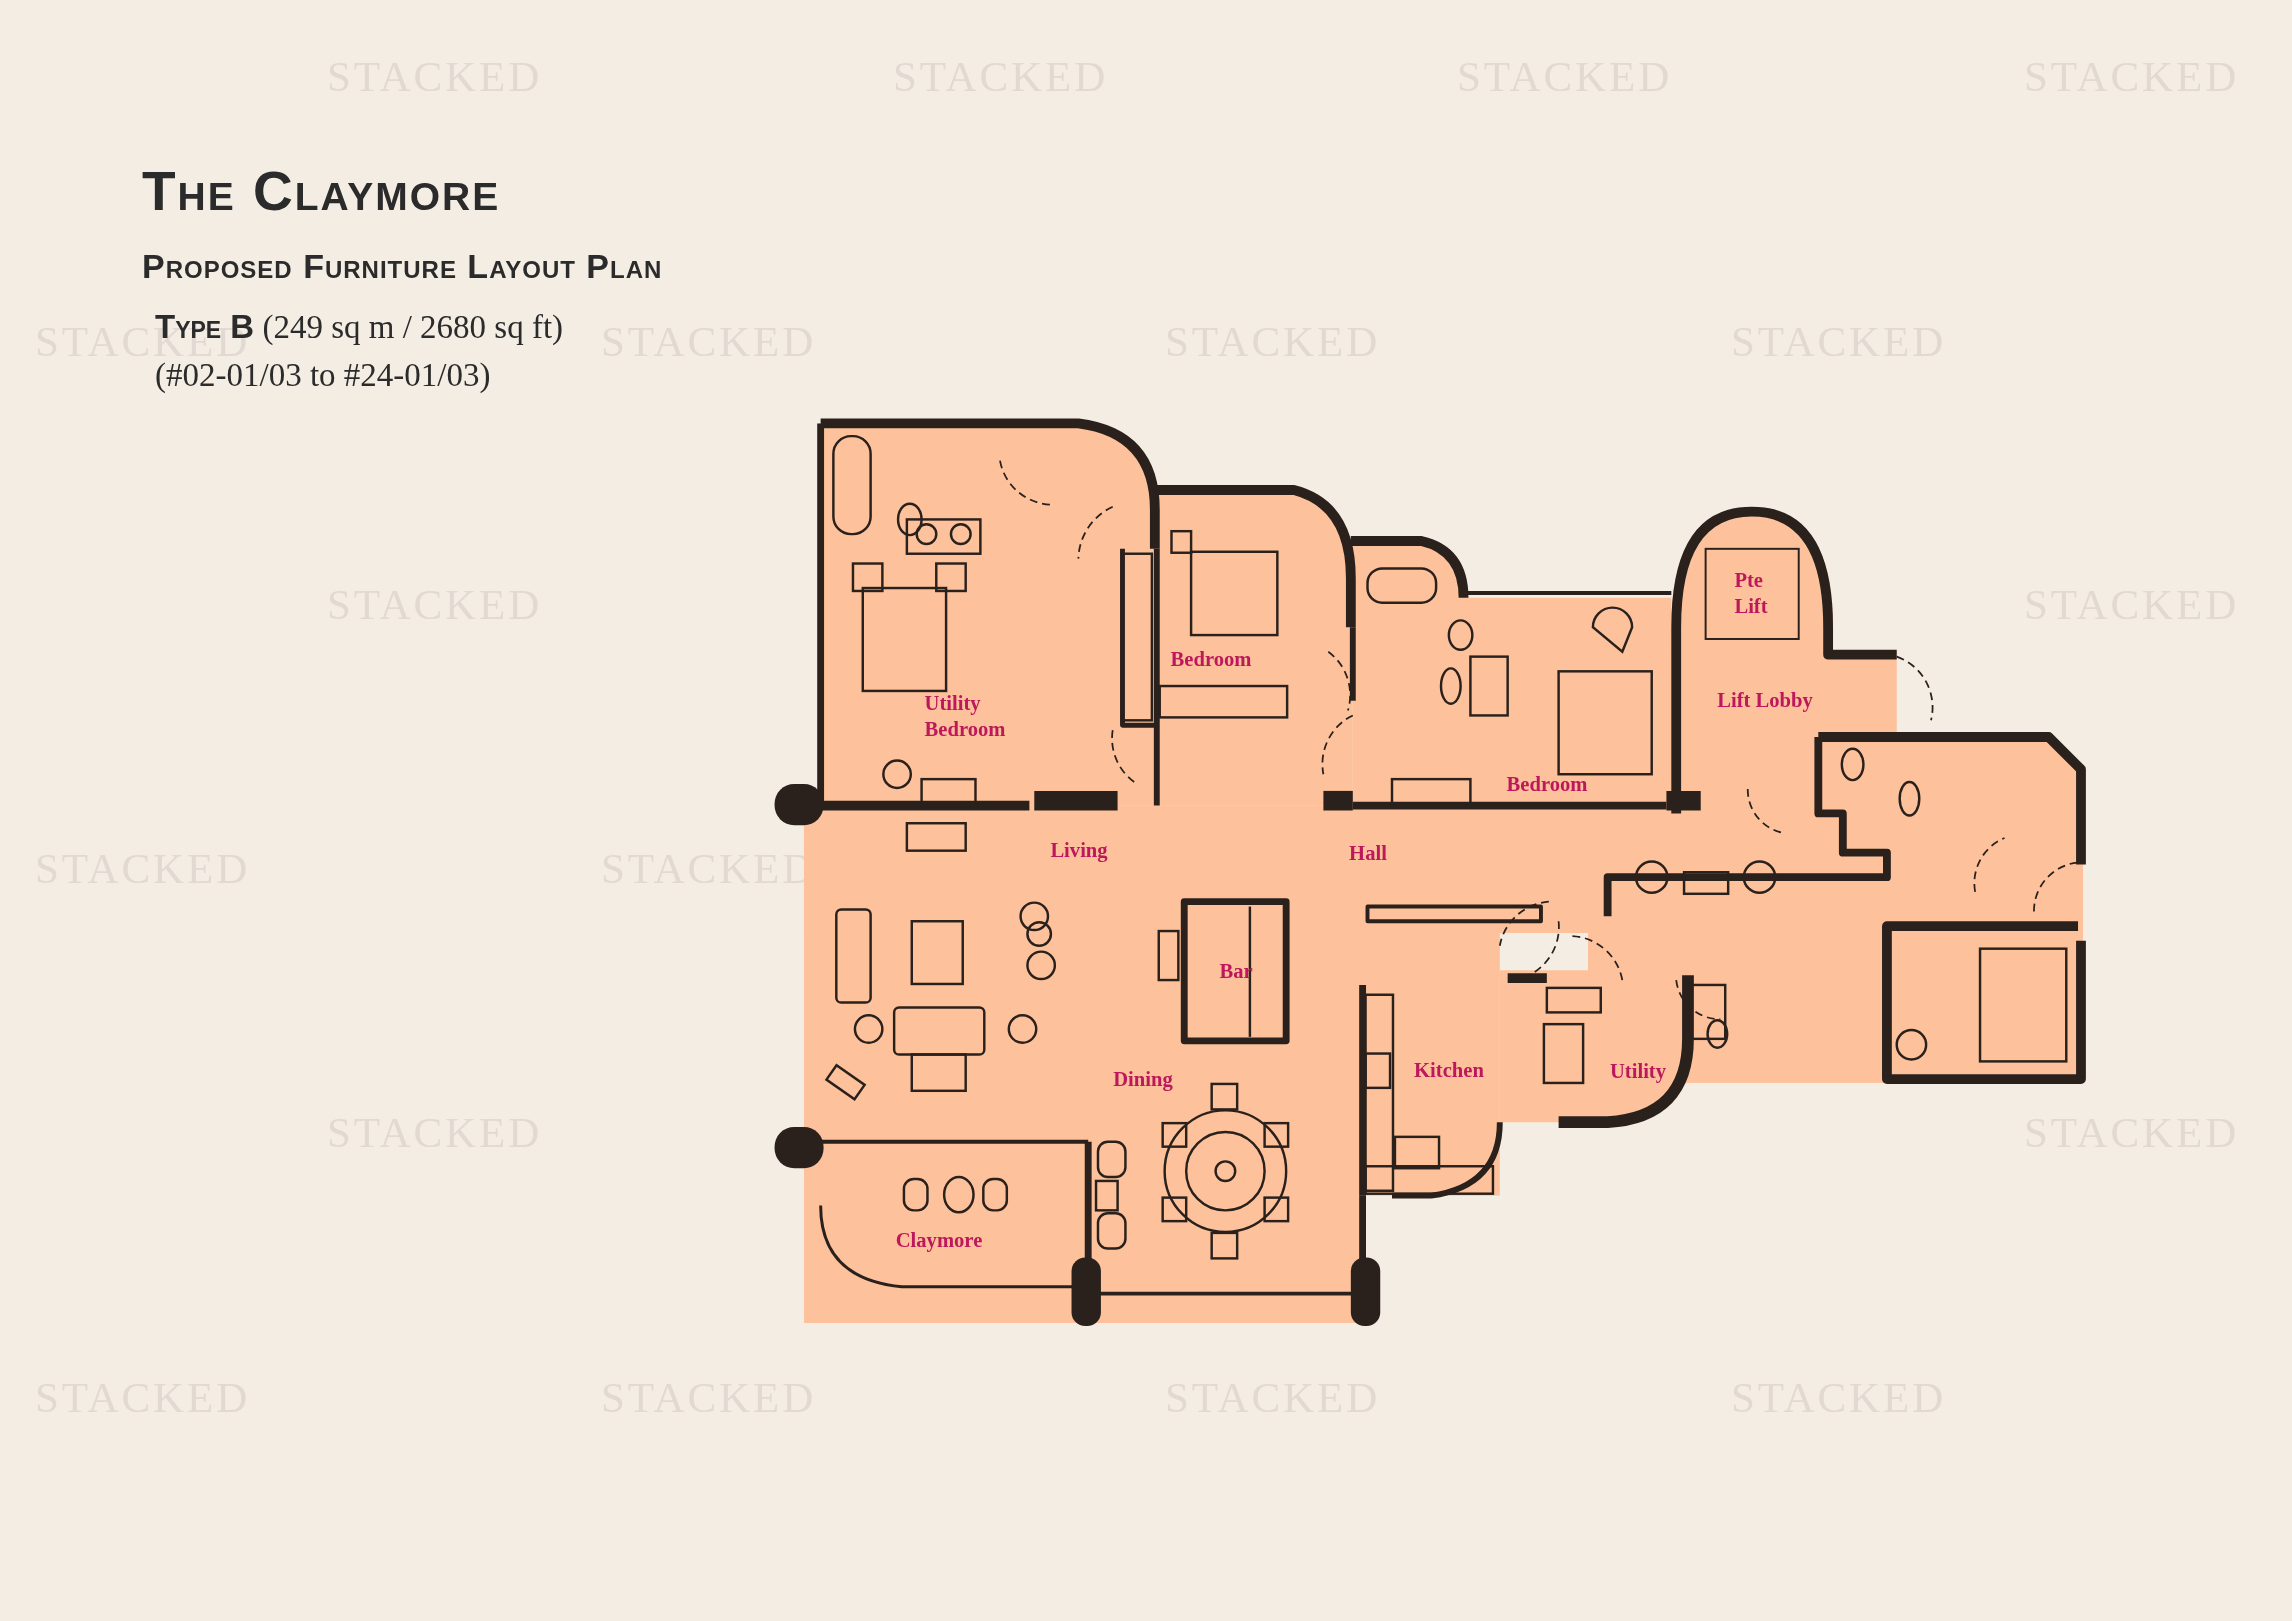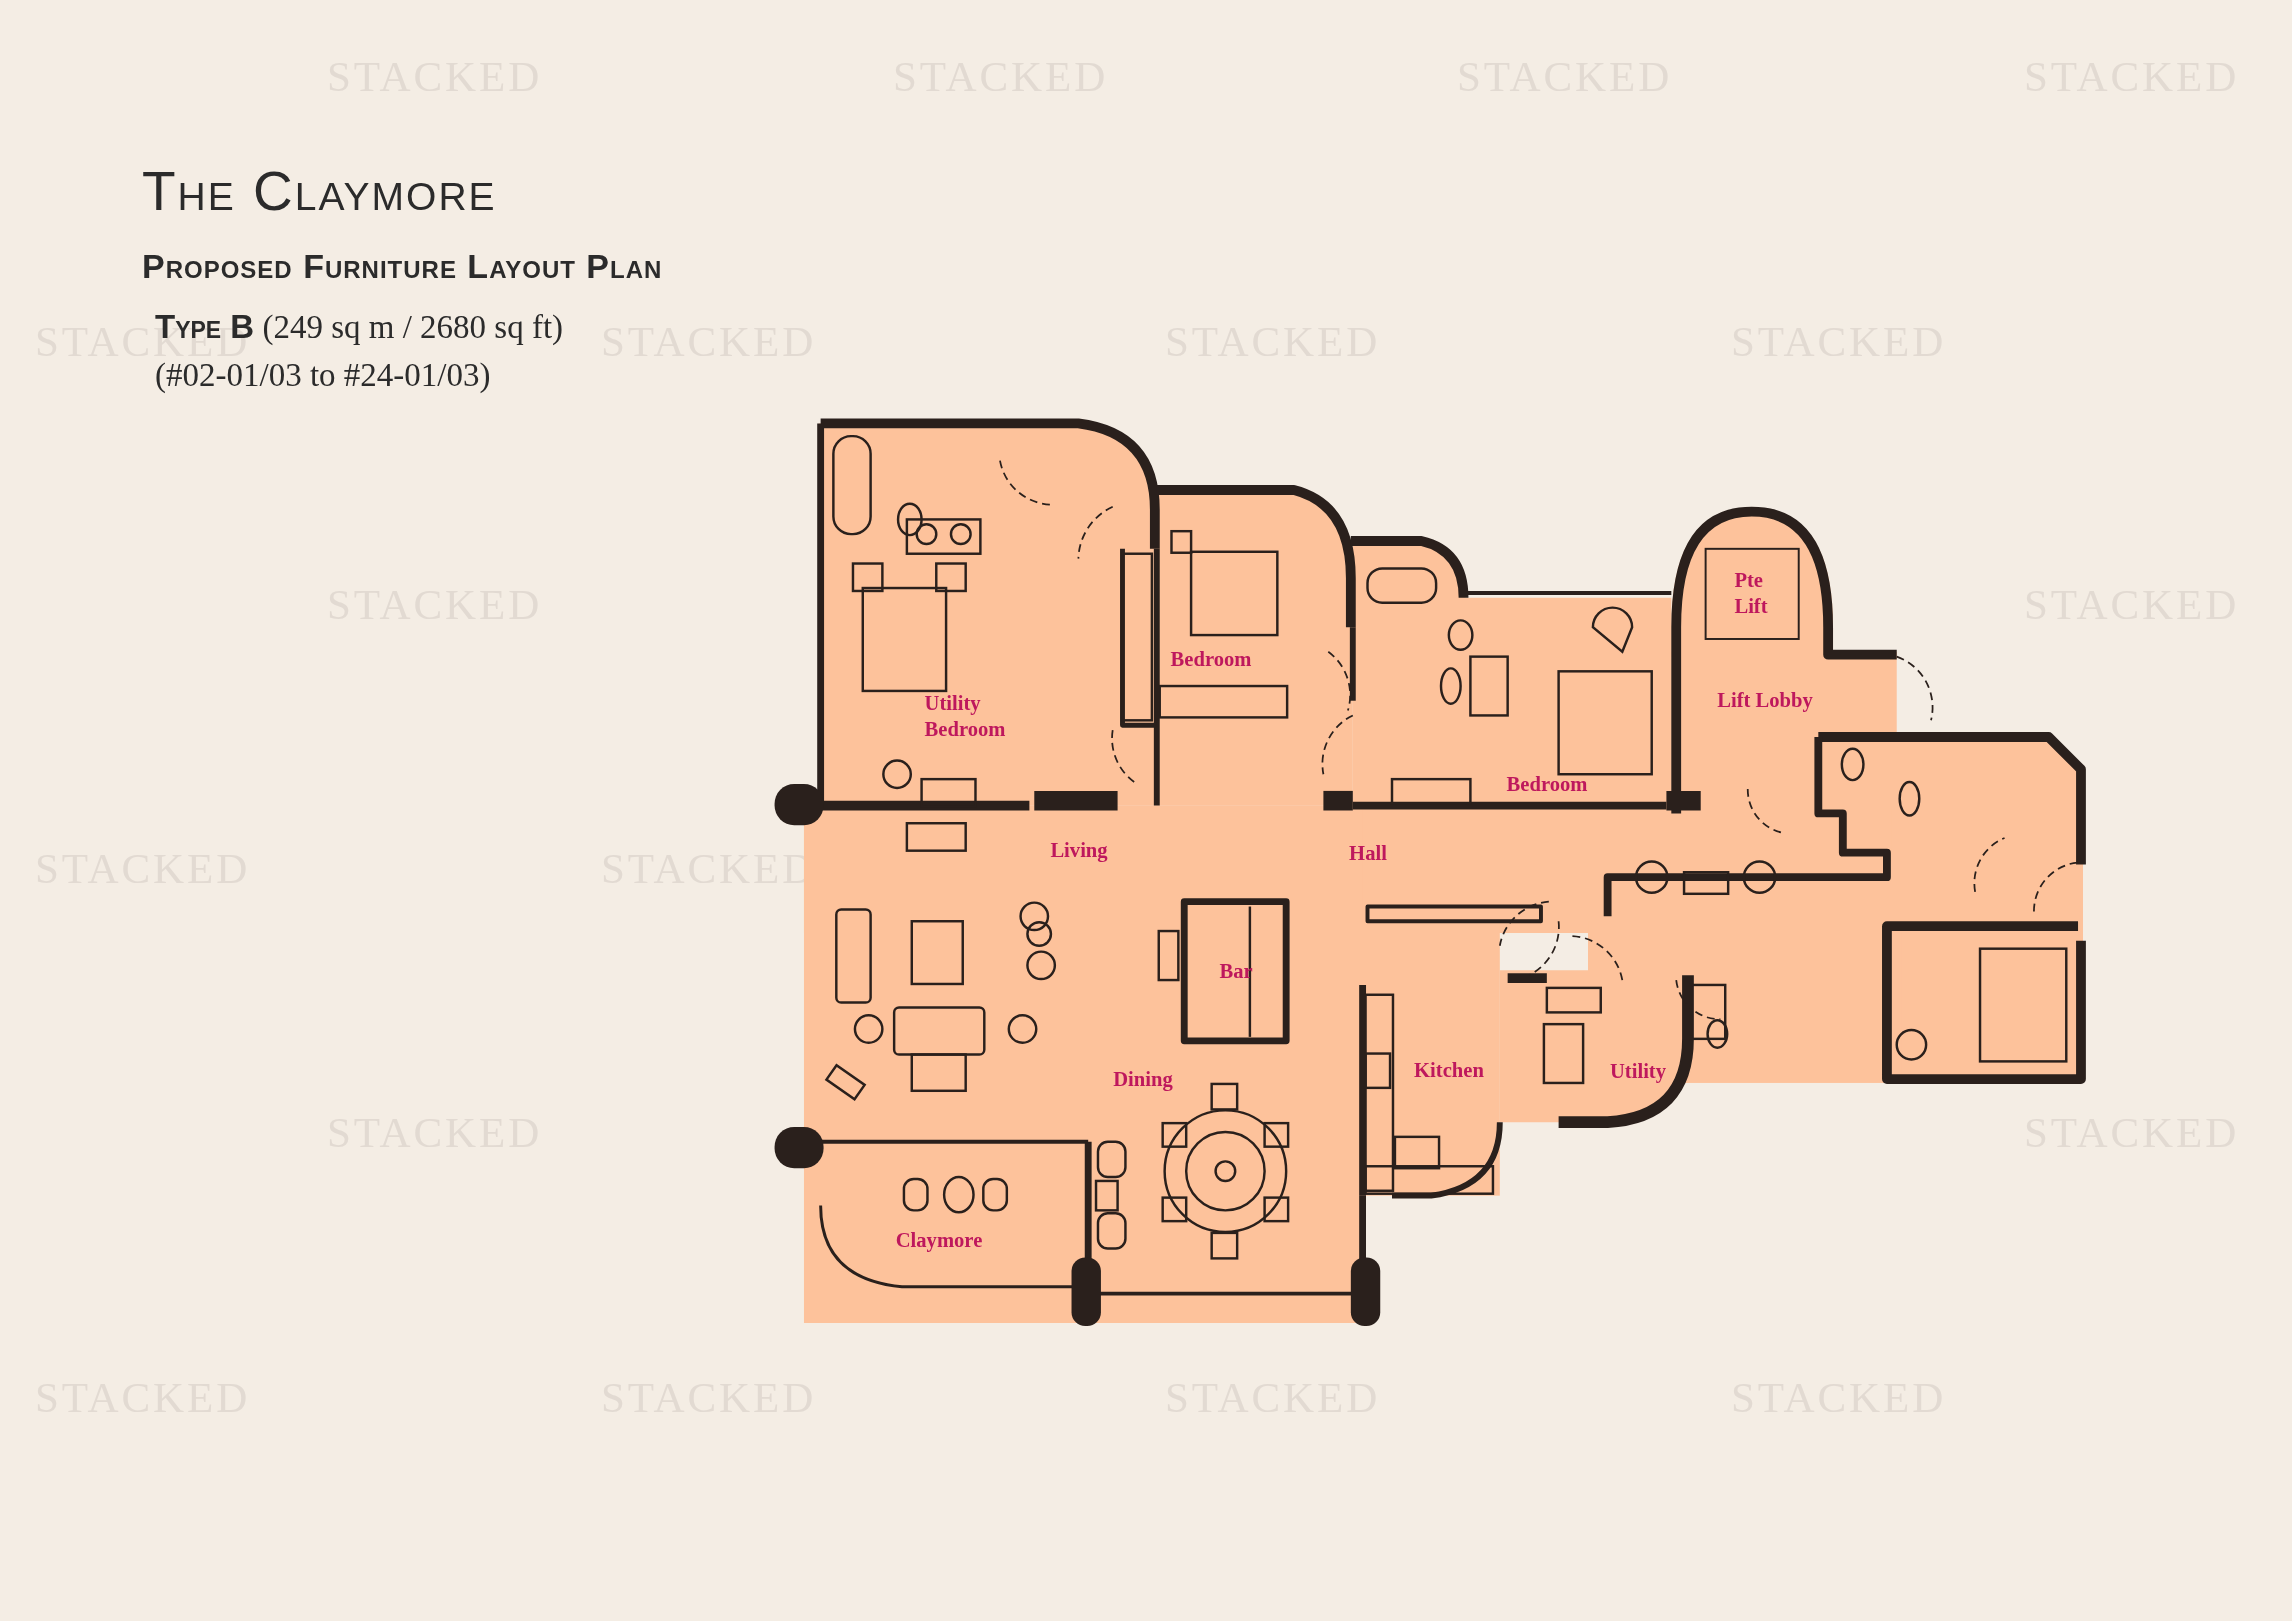--- a/index.html
+++ b/index.html
@@ -8,21 +8,21 @@
     background: #f4ede4;
     font-family: "Liberation Serif", "DejaVu Serif", serif;
   }
   .wm {
     position: absolute; color: #e2dad2; font-size: 43px; letter-spacing: 2.9px;
     font-family: "Liberation Serif", "DejaVu Serif", serif; white-space: nowrap;
     transform: translateY(-50%);
   }
   .title {
     position: absolute; left: 142px; top: 159px; color: #2b2b2b;
-    font-family: "Liberation Sans", "DejaVu Sans", sans-serif; font-weight: normal;
+    font-family: "Liberation Sans", "DejaVu Sans", sans-serif; font-weight: bold;
     font-size: 55px; font-variant: small-caps; letter-spacing: 2px;
   }
   .subtitle {
     position: absolute; left: 142px; top: 247px; color: #2b2b2b;
     font-family: "Liberation Sans", "DejaVu Sans", sans-serif; font-weight: bold;
     font-size: 34px; font-variant: small-caps; letter-spacing: 1px; text-align: center;
   }
   .typeline { position: absolute; left: 155px; top: 308px; color: #2b2b2b; font-size: 33px; }
   .typeline .type { font-family: "Liberation Sans", "DejaVu Sans", sans-serif; font-weight: bold; font-variant: small-caps; }
   .units { position: absolute; left: 155px; top: 357px; color: #2b2b2b; font-size: 33px; text-align: right; }

